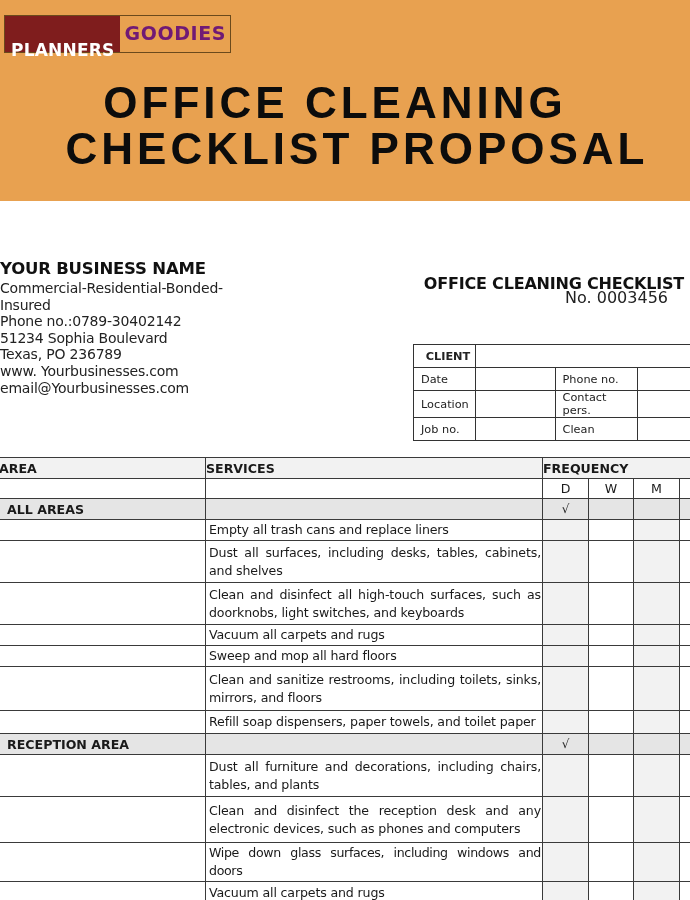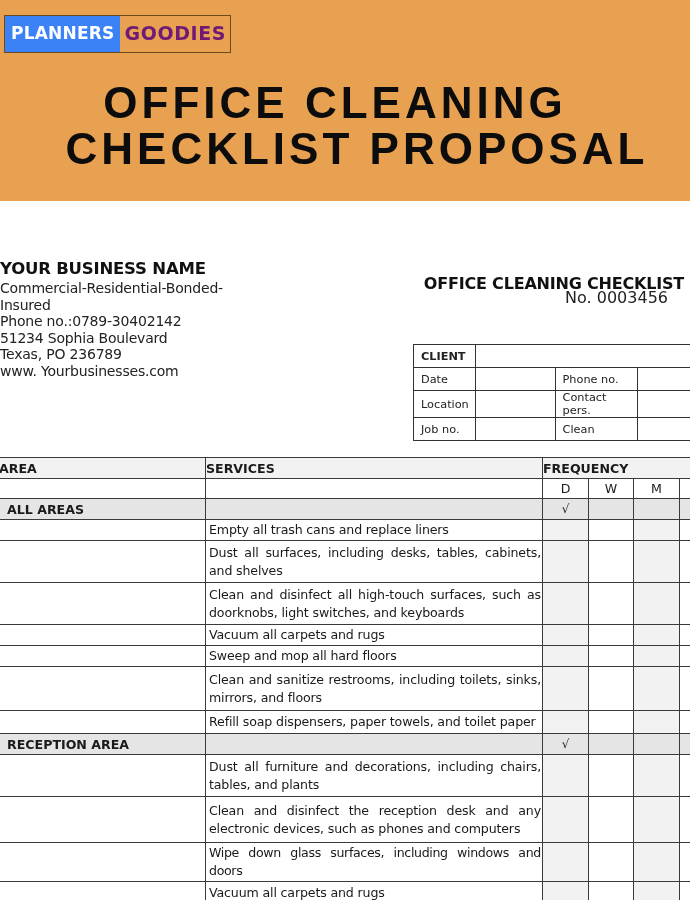--- a/index.html
+++ b/index.html
@@ -1,37 +1,37 @@
 <!DOCTYPE html>
 <html><head>
 <meta charset="utf-8">
 <style>
   * { box-sizing: border-box; margin: 0; padding: 0; }
   html, body { width: 690px; height: 900px; overflow: hidden; background: #ffffff; }
   body { position: relative; font-family: "Liberation Sans", "DejaVu Sans", sans-serif; color: #111; }
 
   .banner { position: absolute; left: 0; top: 0; width: 690px; height: 201px; background: #E8A150; }
   .logo { position: absolute; left: 4px; top: 15px; height: 38px; display: flex; border: 1.5px solid #6b4a1c; }
-  .logo .p1 { background: #3b82f6; color: #fff; font-weight: bold; font-size: 17px; padding: 0 6px 0 6px; line-height: 35px; letter-spacing: 0.2px; font-family: "DejaVu Sans", sans-serif; }
+  .logo .p1 { background: #7f1d1d; color: #fff; font-weight: bold; font-size: 17px; padding: 17px 6px 0 6px; line-height: 35px; letter-spacing: 0.2px; font-family: "DejaVu Sans", sans-serif; }
   .logo .p2 { color: #701a75; font-weight: bold; font-size: 19px; padding: 0 4px 0 4px; line-height: 35px; letter-spacing: 0.6px; font-family: "DejaVu Sans", sans-serif; text-align: right; }
   .main-title { position: absolute; left: 0; width: 690px; text-align: center; font-weight: bold; font-size: 44px; letter-spacing: 4px; color: #0c0c0c; line-height: 46px; }
   .main-title.l1 { top: 80px; left: -10px; }
   .main-title.l2 { top: 126px; left: 12px; }
 
   .biz { position: absolute; left: 0; top: 258px; width: 236px; text-align: left; font-family: "DejaVu Sans", sans-serif; }
   .biz .name { font-size: 16.5px; font-weight: bold; line-height: 22px; letter-spacing: -0.2px; }
   .biz .line { font-size: 14px; line-height: 16.6px; color: #222; letter-spacing: -0.2px; }
 
   .doc-title { position: absolute; right: 6px; top: 274px; font-family: "DejaVu Sans", sans-serif; font-weight: bold; font-size: 16px; letter-spacing: -0.2px; }
   .doc-no { position: absolute; right: 22px; top: 288px; font-family: "DejaVu Sans", sans-serif; font-size: 16px; color: #222; }
 
   table { border-collapse: collapse; font-family: "DejaVu Sans", sans-serif; }
   .client { position: absolute; left: 413px; top: 344px; width: 300px; }
   .client td { border: 1.3px solid #333; font-size: 11.3px; height: 23px; padding: 0 0 0 7px; color: #222; }
-  .client td.b { font-weight: bold; }
+  .client td.b { font-weight: bold; text-align: center; }
 
   .main { position: absolute; left: -2px; top: 457px; width: 720px; table-layout: fixed; }
   .main td { border: 1.3px solid #3a3a3a; font-size: 12.6px; color: #1a1a1a; vertical-align: middle; }
   .main .hdr td { background: #f2f2f2; font-weight: bold; text-align: left; height: 21px; }
   .main .sub td { height: 20px; text-align: center; font-size: 12.6px; }
   .main .sec td { background: #e5e5e5; height: 21px; }
   .main .sec td.area { font-weight: bold; padding-left: 8px; text-align: left; }
   .main td.svc { padding: 1px 1px 1px 3px; text-align: justify; line-height: 18px; letter-spacing: -0.15px; }
   .main td.sh { background: #f2f2f2; }
   .main td.ck { text-align: center; font-size: 12px; }
@@ -48,20 +48,21 @@
   <div class="main-title l2">CHECKLIST PROPOSAL</div>
 </div>
 
 <div class="biz">
   <div class="name">YOUR BUSINESS NAME</div>
   <div class="line">Commercial-Residential-Bonded-Insured</div>
   <div class="line">Phone no.:0789-30402142</div>
   <div class="line">51234 Sophia Boulevard</div>
   <div class="line">Texas, PO 236789</div>
   <div class="line">www. Yourbusinesses.com</div>
+  <div class="line">email@Yourbusinesses.com</div>
 </div>
 
 <div class="doc-title">OFFICE CLEANING CHECKLIST</div>
 <div class="doc-no">No. 0003456</div>
 
 <table class="client">
   <colgroup>
       <col style="width:62px">
       <col style="width:80px">
       <col style="width:83px">

